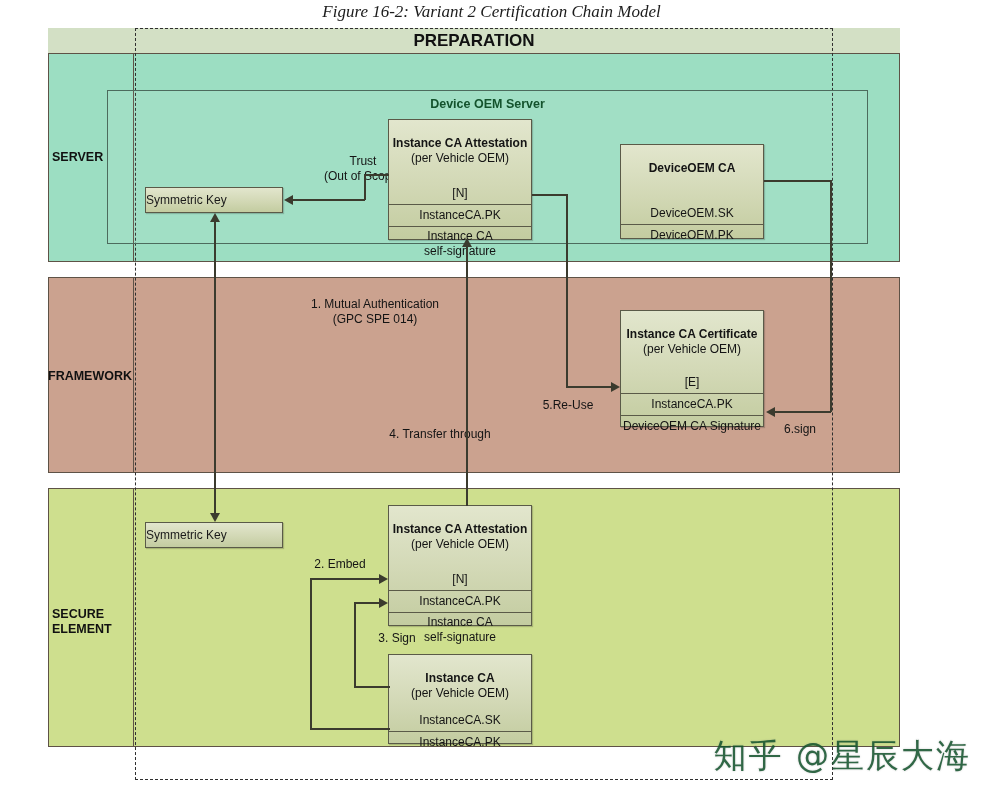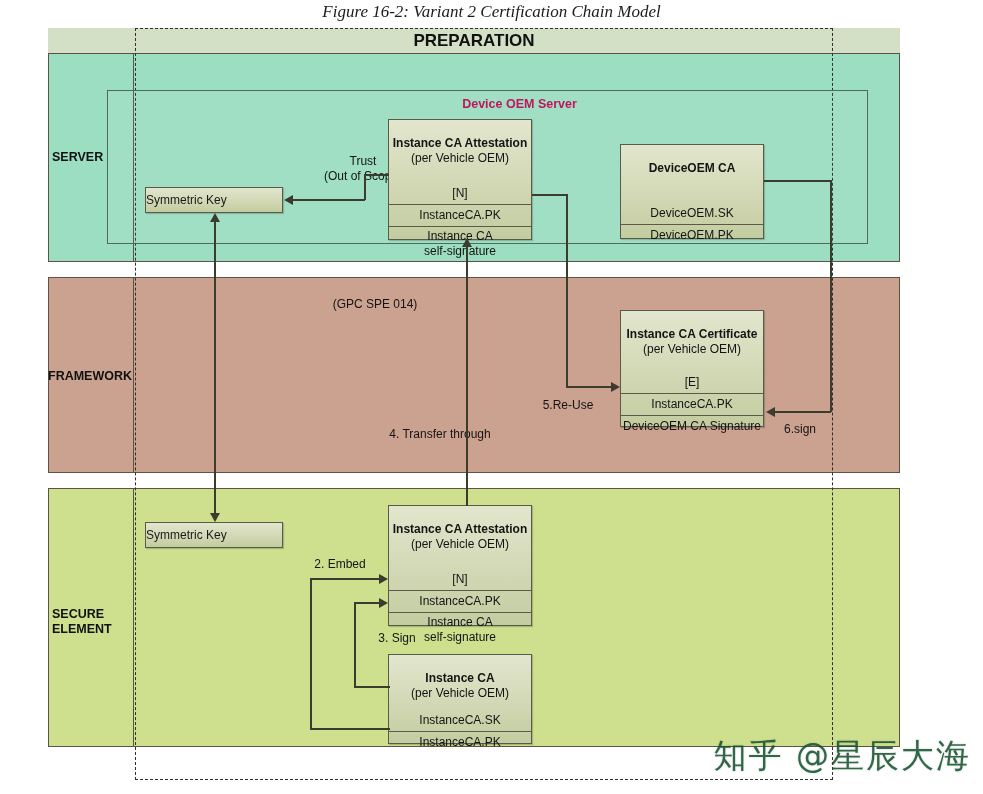--- a/index.html
+++ b/index.html
@@ -27,21 +27,21 @@
   .vsep{position:absolute;border-left:1.5px solid #5e5246;}
 
   
   #dash-rect{position:absolute;left:135px;top:28px;width:698px;height:752px;
        border:1.6px dashed #2f2f2f;box-sizing:border-box;background:transparent;}
 
   
   #oem-server-box{position:absolute;left:107px;top:90px;width:761px;height:154px;
        box-sizing:border-box;border:1.5px solid #4c6b5d;background:rgba(255,255,255,0.05);}
   #oem-server-title{position:absolute;left:107px;top:97px;width:761px;text-align:center;
-       font-size:12.5px;font-weight:bold;color:#be185d;margin-left:32px;}
+       font-size:12.5px;font-weight:bold;color:#14532d;}
 
   
   .ebox{position:absolute;box-sizing:border-box;border:1.3px solid #5a5a48;
         background:linear-gradient(180deg,#e2e6cd 0%,#d2d8b5 55%,#c3cca0 100%);
         box-shadow:1px 1px 1px rgba(0,0,0,0.18);}
   .erow{box-sizing:border-box;width:100%;text-align:center;font-size:12px;color:#141414;
         line-height:15px;}
   .erow.div{border-top:1.3px solid #5a5a48;}
   .ehead{font-weight:bold;font-size:12px;padding-top:16px;}
   .esub{font-size:12px;}
@@ -115,20 +115,21 @@
   </div>
 </div>
 
 <div class="ebox" id="oem-ca" style="left:620px;top:144px;width:144px;height:95px;">
   <div class="erow ehead">DeviceOEM CA</div>
   <div class="erow esub" style="padding-top:30px;padding-bottom:3px;">DeviceOEM.SK</div>
   <div class="erow div pad3">DeviceOEM.PK</div>
 </div>
 
 <div class="note" style="left:215px;top:297px;width:320px;">
+  <div>1. Mutual Authentication</div>
   <div>(GPC SPE 014)</div>
 </div>
 
 <div class="note" style="left:280px;top:427px;width:320px;">
   <div>4. Transfer through</div>
 </div>
 
 <div class="note" style="left:528px;top:398px;width:80px;">5.Re-Use</div>
 <div class="note" style="left:770px;top:422px;width:60px;">6.sign</div>
 

